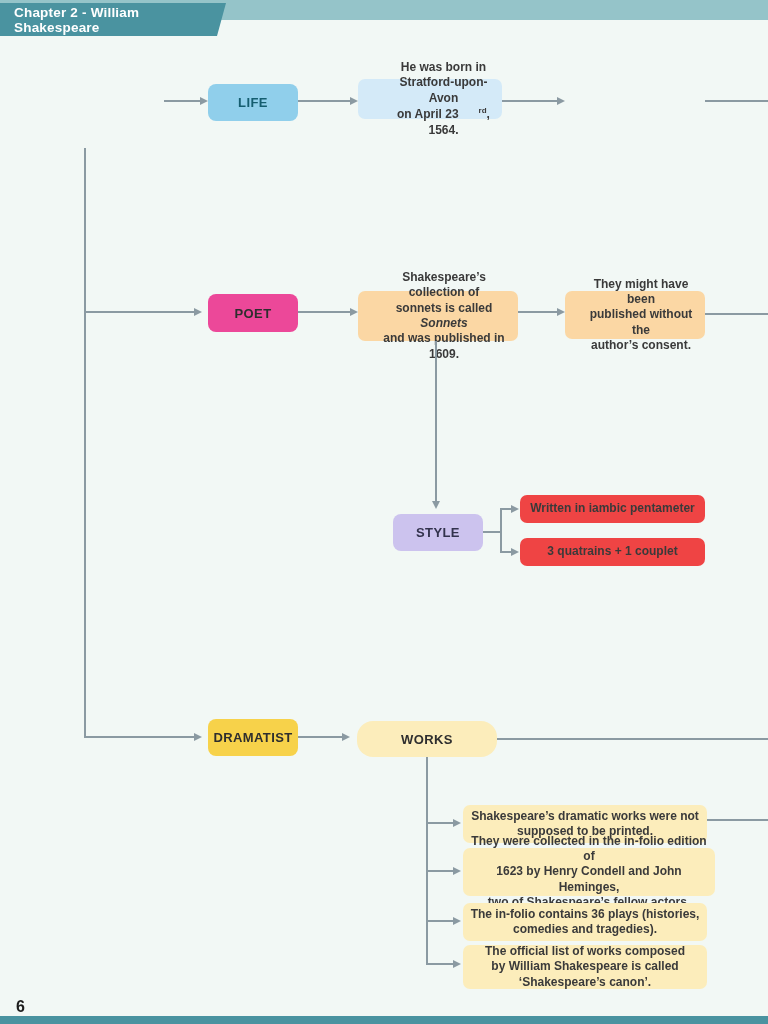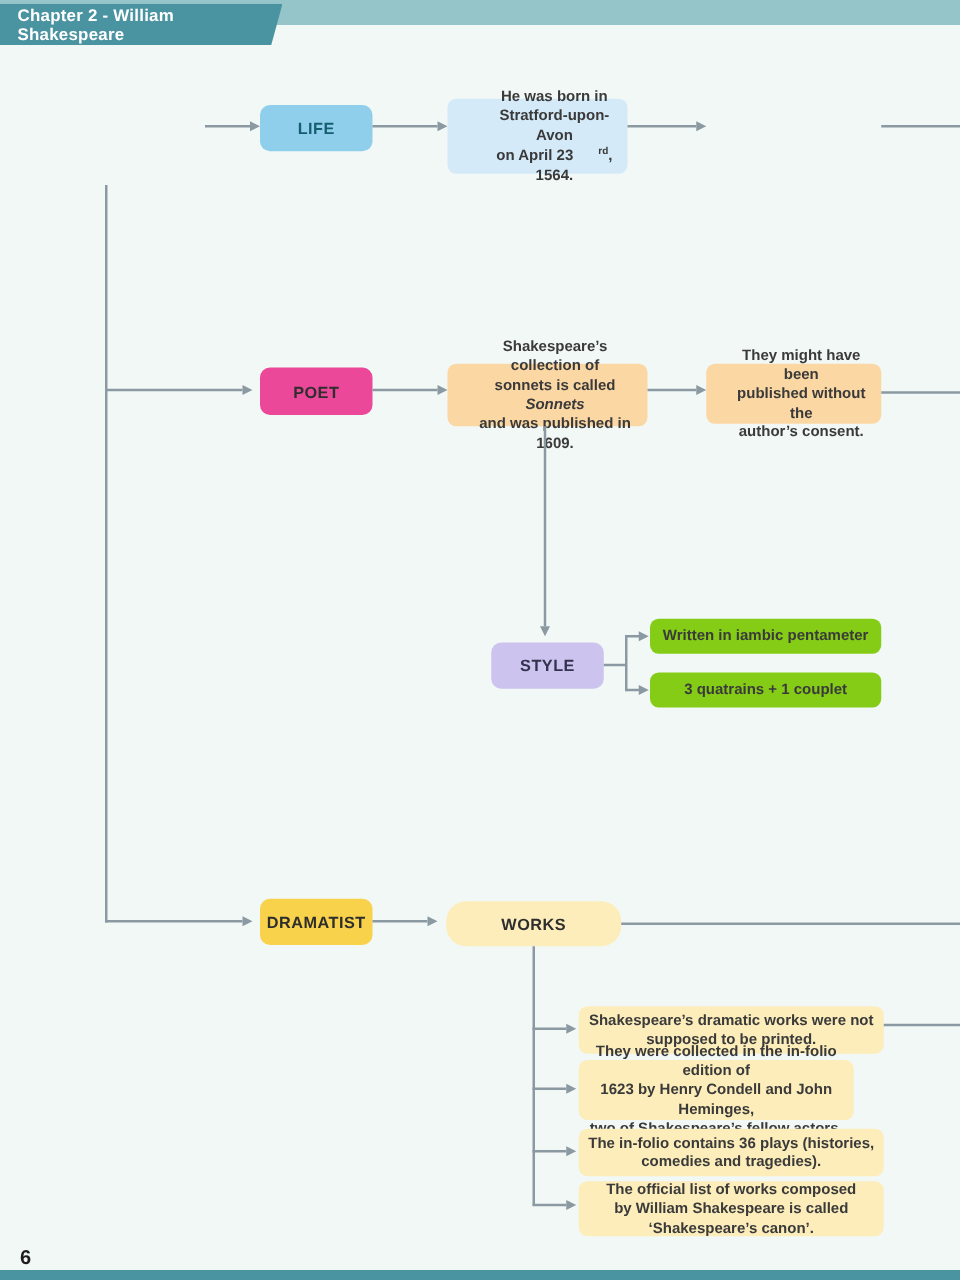--- a/index.html
+++ b/index.html
@@ -26,21 +26,21 @@
   
   .label-box{position:absolute;display:flex;align-items:center;justify-content:center;
     font-weight:bold;font-size:13px;letter-spacing:.4px;border-radius:8px;color:#2e2e2e;}
   .note{position:absolute;display:flex;flex-direction:column;align-items:center;justify-content:center;
     text-align:center;font-size:12px;font-weight:bold;color:#3a3a3a;border-radius:7px;line-height:1.28;padding:2px 4px;box-sizing:border-box;}
   .blue-l{background:#90cfeb;color:#155e70;}
   .blue-d{background:#d4eaf8;}
   .orange-l{background:#ec4899;}
   .orange-d{background:#fbd7a4;padding-left:16px;}
   .purple-l{background:#ccc3ee;color:#33334d;}
-  .purple-d{background:#84cc16;}
+  .purple-d{background:#ef4444;}
   .yellow-l{background:#f7d24a;}
   .yellow-d{background:#fcedbb;}
   sup{font-size:8px;margin-left:20px;}
 
   
   .h-line{position:absolute;height:2px;background:#8b9aa2;}
   .v-line{position:absolute;width:2px;background:#8b9aa2;}
   .arrow-r{position:absolute;width:0;height:0;border-top:4px solid transparent;border-bottom:4px solid transparent;border-left:8px solid #8b9aa2;}
   .arrow-d{position:absolute;width:0;height:0;border-left:4px solid transparent;border-right:4px solid transparent;border-top:8px solid #8b9aa2;}
 
@@ -65,21 +65,21 @@
   <div class="h-line" style="left:84px;top:311px;width:110px;"></div>
   <div class="arrow-r" style="left:194px;top:308px;"></div>
   <div class="h-line" style="left:84px;top:736px;width:110px;"></div>
   <div class="arrow-r" style="left:194px;top:733px;"></div>
 
   <div class="label-box blue-l" style="left:208px;top:84px;width:90px;height:37px;">
     <span>LIFE</span>
   </div>
   <div class="h-line" style="left:298px;top:100px;width:52px;"></div>
   <div class="arrow-r" style="left:350px;top:97px;"></div>
-  <div class="note blue-d" style="left:358px;top:79px;width:144px;height:60px;padding-left:31px;">
+  <div class="note blue-d" style="left:358px;top:79px;width:144px;height:40px;padding-left:31px;">
     <div>He was born in</div>
     <div>Stratford-upon-Avon</div>
     <div><span>on April 23</span><sup>rd</sup><span>, 1564.</span></div>
   </div>
   <div class="h-line" style="left:502px;top:100px;width:55px;"></div>
   <div class="arrow-r" style="left:557px;top:97px;"></div>
   <div class="h-line" style="left:705px;top:100px;width:63px;"></div>
 
   <div class="label-box orange-l" style="left:208px;top:294px;width:90px;height:38px;">
     <span>POET</span>
@@ -137,21 +137,21 @@
   <div class="arrow-r" style="left:453px;top:917px;"></div>
   <div class="h-line" style="left:426px;top:963px;width:27px;"></div>
   <div class="arrow-r" style="left:453px;top:960px;"></div>
 
   <div class="note yellow-d" style="left:463px;top:805px;width:244px;height:38px;">
     <div>Shakespeare’s dramatic works were not</div>
     <div>supposed to be printed.</div>
   </div>
   <div class="h-line" style="left:707px;top:819px;width:61px;"></div>
 
-  <div class="note yellow-d" style="left:463px;top:848px;width:220px;height:48px;">
+  <div class="note yellow-d" style="left:463px;top:848px;width:252px;height:48px;">
     <div>They were collected in the in-folio edition of</div>
     <div><b>1623</b><span> by Henry Condell and John Heminges,</span></div>
     <div>two of Shakespeare’s fellow actors.</div>
   </div>
 
   <div class="note yellow-d" style="left:463px;top:903px;width:244px;height:38px;">
     <div><span>The in-folio contains </span><b>36</b><span> plays (histories,</span></div>
     <div>comedies and tragedies).</div>
   </div>
 

